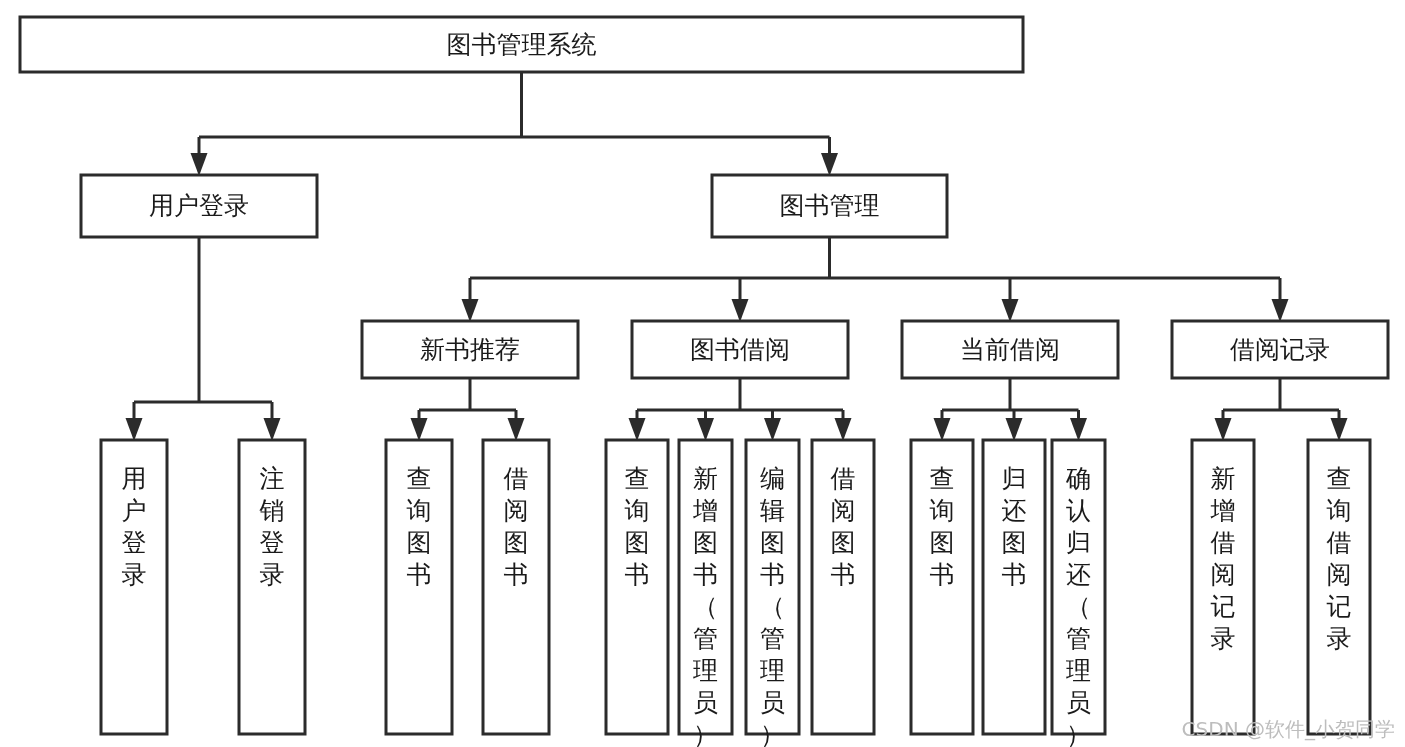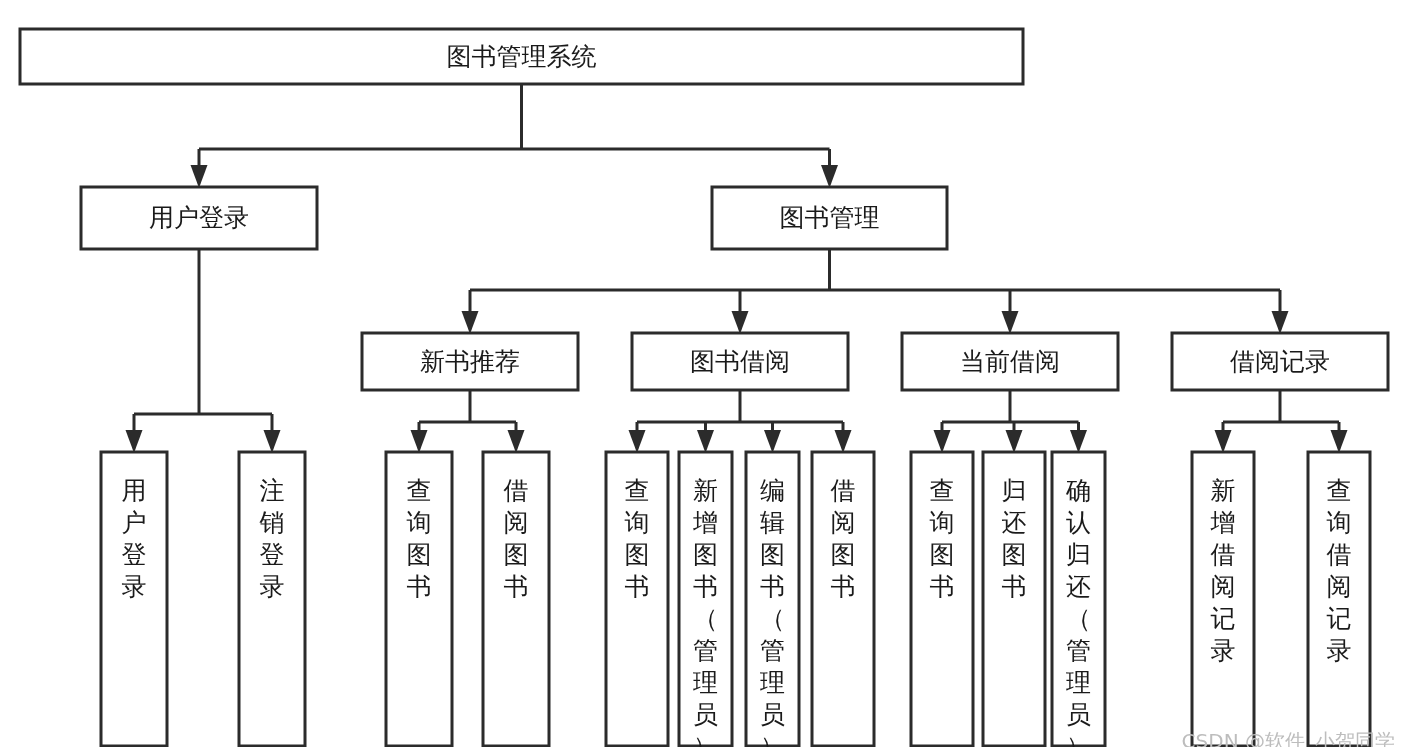--- a/index.html
+++ b/index.html
@@ -11,21 +11,21 @@
   body {
     width: 1405px;
     height: 747px;
     position: relative;
     overflow: hidden;
     font-family: "DejaVu Sans", "Liberation Sans", sans-serif;
   }
   #diagram-root {
     position: absolute;
     left: 0;
-    top: 16px;
+    top: 4px;
     width: 1405px;
     height: 639px;
   }
   svg.diagram {
     display: block;
     width: 1405px;
     height: 747px;
     background: #ffffff;
   }
   .node-box {

